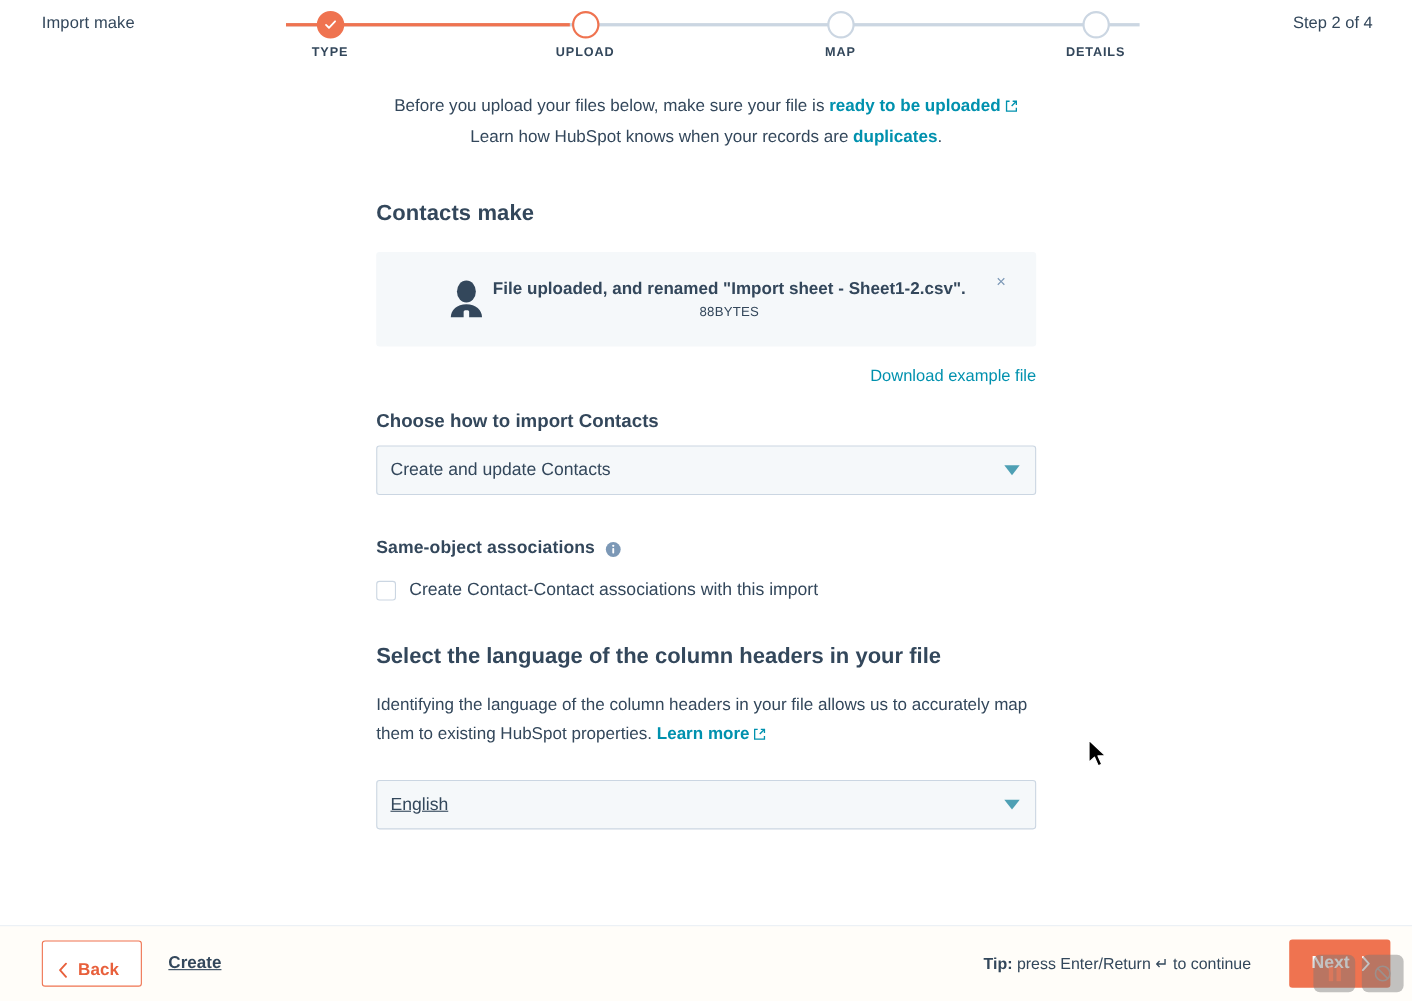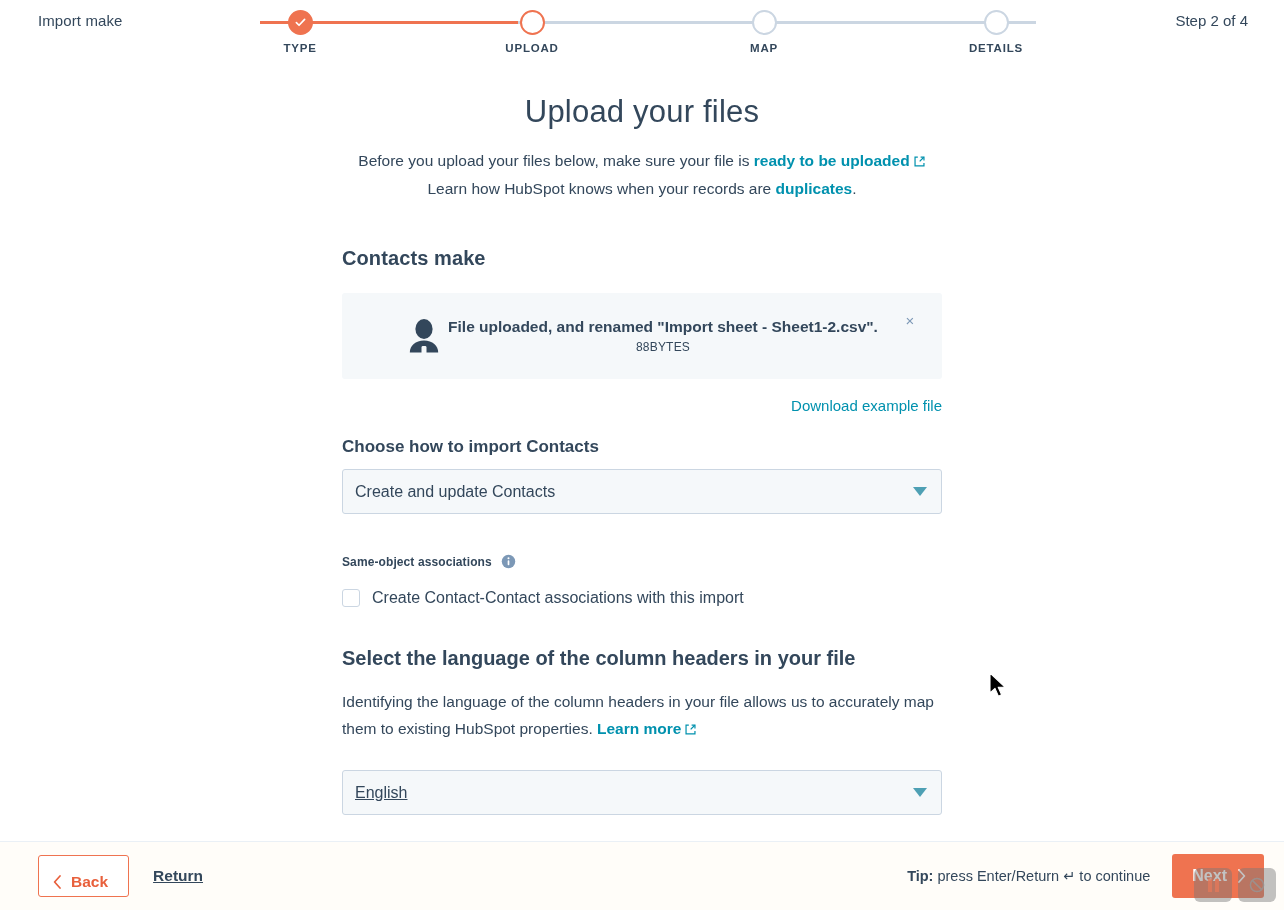--- a/index.html
+++ b/index.html
@@ -353,21 +353,21 @@
     font-weight: bold;
     color: #33475b;
     text-decoration: underline;
     cursor: pointer;
   }
 
   .footer-right {
     margin-left: auto;
     display: flex;
     align-items: center;
-    gap: 22px;
+    gap: 35px;
     margin-right: 20px;
   }
 
   .tip {
     font-size: 14.5px;
     color: #33475b;
   }
   .tip b { font-weight: bold; }
 
   .btn-next {
@@ -460,21 +460,20 @@
       </div>
 
     </div>
   </div>
 
   <div class="step-counter">Step 2 of 4</div>
 </div>
 
 <div class="content">
 
-  <h1 class="page-title">Upload your files</h1>
 
   <div class="subtext">
     <div>
       <span>Before you upload your files below, make sure your file is </span><a href="#">ready to be uploaded</a><span class="link-ext"><svg width="13" height="13" viewBox="0 0 14 14">
             <path d="M5.2 2.2 H2.2 V11.8 H11.8 V8.6" fill="none" stroke="#0091ae" stroke-width="1.3"></path>
             <path d="M8.2 2.2 H11.8 V5.8" fill="none" stroke="#0091ae" stroke-width="1.3"></path>
             <path d="M11.6 2.4 L7.2 6.8" fill="none" stroke="#0091ae" stroke-width="1.3"></path>
           </svg></span>
     </div>
     <div>
@@ -503,21 +502,21 @@
       <a class="download-link" href="#">Download example file</a>
     </div>
 
     <div class="field-label">Choose how to import Contacts</div>
     <div class="select">
       <span class="select-value">Create and update Contacts</span>
       <span class="caret"></span>
     </div>
 
     <div class="assoc-head">
-      <span class="section-title" style="font-size:12px;">Same-object associations</span>
+      <span class="section-title" style="font-size:16px;">Same-object associations</span>
       <svg class="info-icon" viewBox="0 0 16 16">
         <circle cx="8" cy="8" r="7.2" fill="#7c98b6"></circle>
         <rect x="7.1" y="6.6" width="1.8" height="5.4" rx=".8" fill="#ffffff"></rect>
         <circle cx="8" cy="4.5" r="1.1" fill="#ffffff"></circle>
       </svg>
     </div>
 
     <label class="checkbox-row">
       <span class="checkbox"></span>
       <span class="checkbox-label">Create Contact-Contact associations with this import</span>
@@ -541,21 +540,21 @@
 </div>
 
 <div class="footer">
   <button class="btn-back">
     <svg class="chev" width="9" height="14" viewBox="0 0 9 14">
       <path d="M7 1 L1.6 7 L7 13" fill="none" stroke="#e8603c" stroke-width="1.7" stroke-linecap="round" stroke-linejoin="round"></path>
     </svg>
     <span>Back</span>
   </button>
 
-  <button class="btn-cancel">Return</button>
+  <button class="btn-cancel">Create</button>
 
   <div class="footer-right">
     <div class="tip">
       <b>Tip:</b><span> press Enter/Return ↵ to continue</span>
     </div>
     <button class="btn-next">
       <span>Next</span>
       <svg class="chev" width="9" height="14" viewBox="0 0 9 14">
         <path d="M2 1 L7.4 7 L2 13" fill="none" stroke="#ffffff" stroke-width="1.7" stroke-linecap="round" stroke-linejoin="round"></path>
       </svg>

